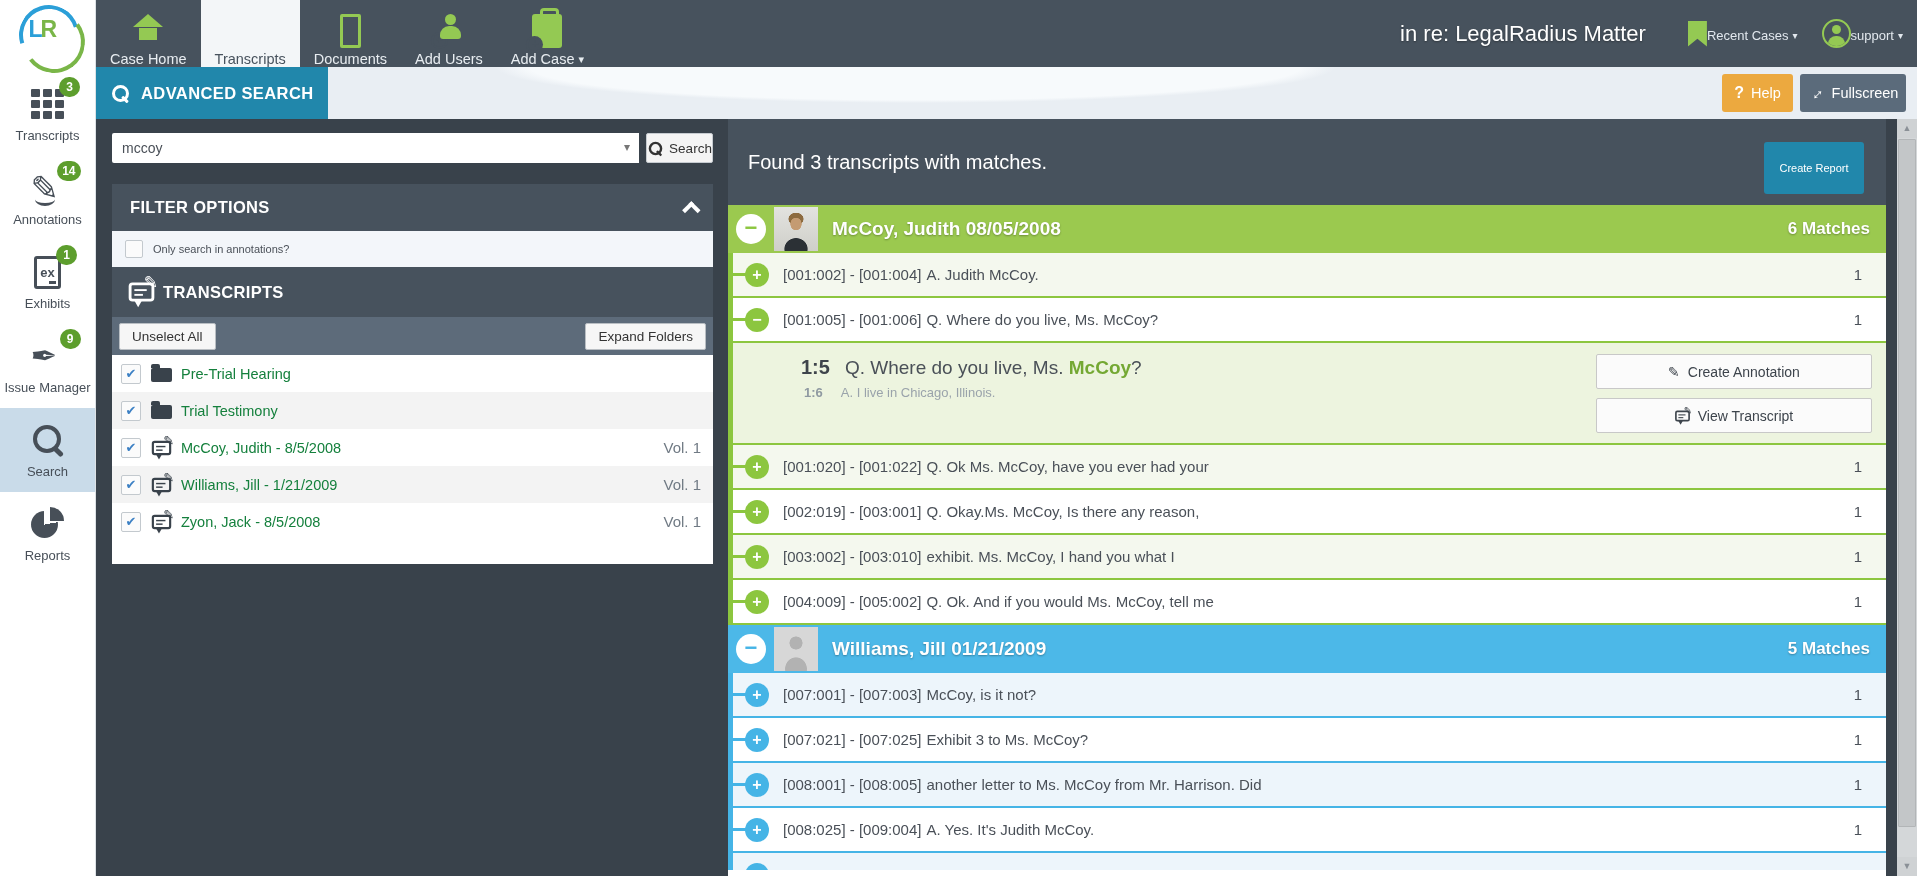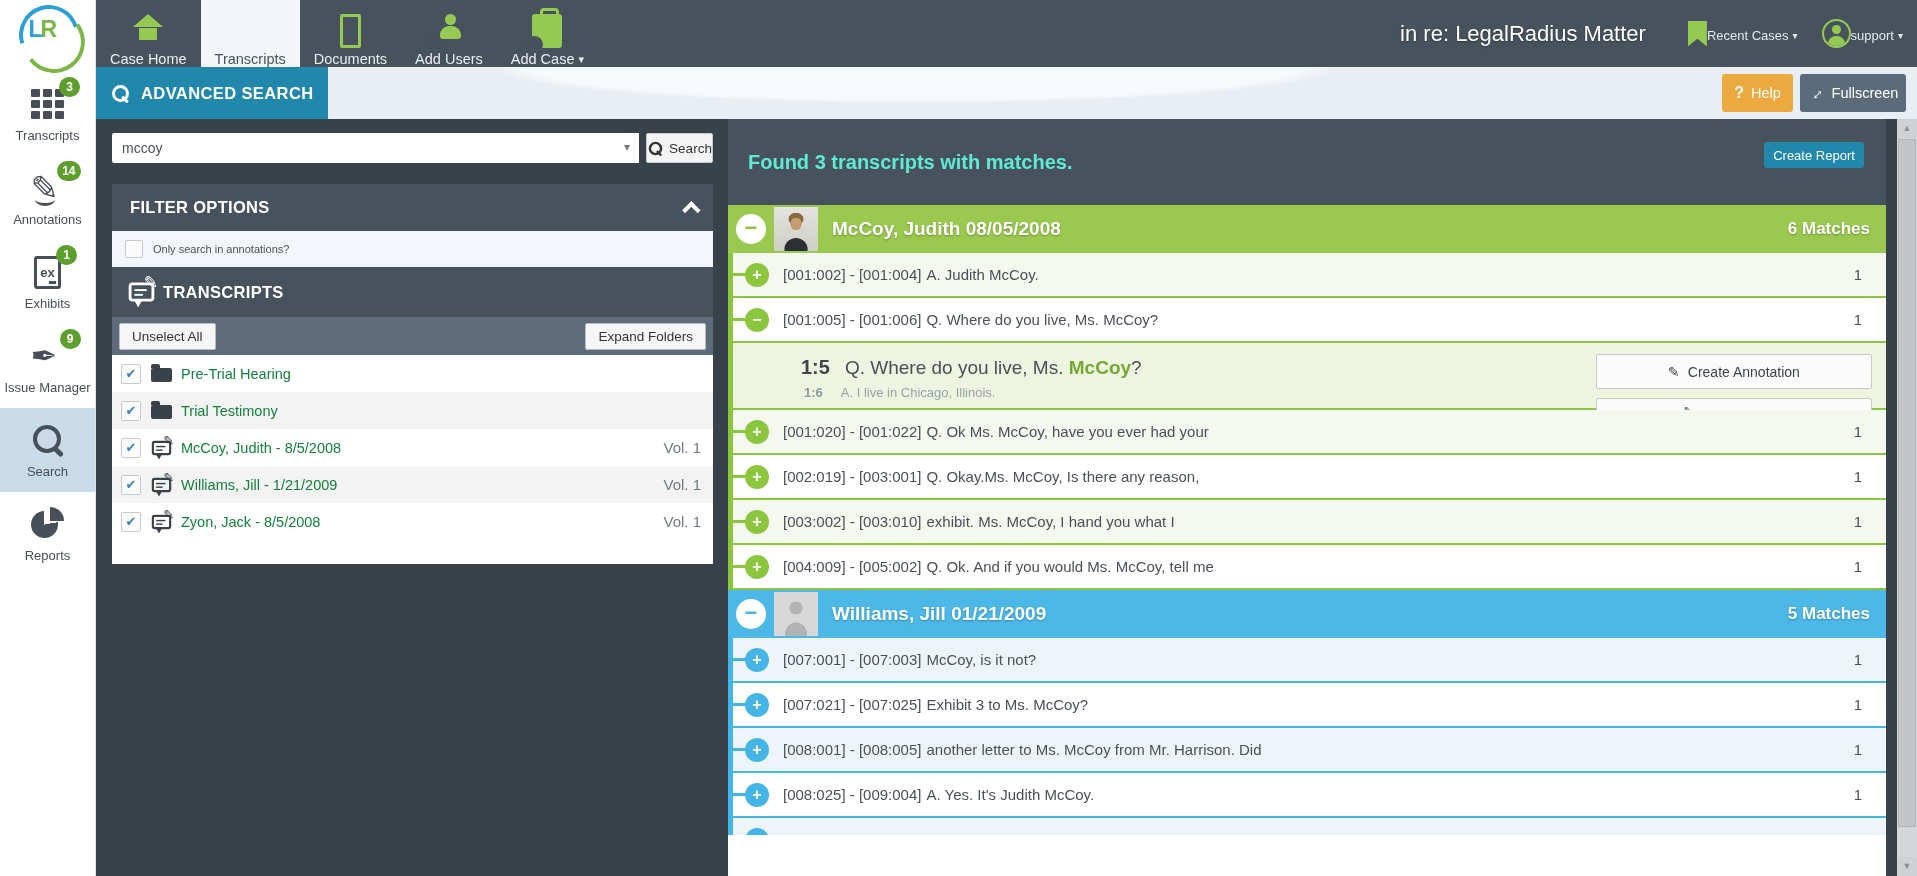--- a/index.html
+++ b/index.html
@@ -119,22 +119,22 @@
   .i-folder{position:relative;width:21px;height:14px;background:currentColor;border-radius:2px;margin-top:3px}
   .i-folder::before{content:"";position:absolute;left:0;top:-4px;width:9px;height:4px;background:currentColor;border-radius:2px 2px 0 0}
   .tree-row .ic-chat{transform:scale(.72);margin:0 -3px}
   .tlabel{font-size:14.5px;color:#15803d}
   .vol{margin-left:auto;padding-right:12px;font-size:15px;color:#707a84}
   .list-pad{height:24px;background:#fff}
 
   
   .results{position:absolute;left:728px;top:119px;width:1158px;bottom:0;background:#fff;overflow:hidden}
   .results-head{height:86px;background:#47525d;position:relative;display:flex;align-items:center;padding-left:20px}
-  .summary{font-size:20px;color:#5eead4;font-weight:700}
-  .create-report{position:absolute;right:22px;top:23px;width:100px;height:26px;background:#2187ab;border-radius:3px;color:#fff;font-size:13px;display:flex;align-items:center;justify-content:center;cursor:pointer}
+  .summary{font-size:20px;color:#ffffff;font-weight:400}
+  .create-report{position:absolute;right:22px;top:23px;width:100px;height:52px;background:#2187ab;border-radius:3px;color:#fff;font-size:11px;display:flex;align-items:center;justify-content:center;cursor:pointer}
   .group-head{position:relative;height:48px;display:flex;align-items:center;padding-left:104px}
   .group-head.green{background:#9bc94f}
   .group-head.blue{background:#4cb8e8}
   .ghminus{position:absolute;left:8px;top:9px;width:30px;height:30px;background:#fff;border-radius:50%;text-align:center;font-weight:bold;font-size:22px;line-height:28px;cursor:pointer}
   .group-head.green .ghminus{color:#8cc63f}
   .group-head.blue .ghminus{color:#45b4e6}
   .avatar{position:absolute;left:46px;top:2px;width:44px;height:44px}
   .avatar.photo{background:
     radial-gradient(9px 10px at 22px 17px,#c49b72 0 60%,transparent 65%),
     radial-gradient(12px 10px at 22px 12px,#8d6b3f 0 60%,transparent 65%),
@@ -154,21 +154,21 @@
   .connector{position:absolute;left:-5px;top:20px;width:21px;height:3px}
   .match-row.green .connector{background:#8cc63f}
   .match-row.blue .connector{background:#45b4e6}
   .sign-circle{position:absolute;left:12px;top:10px;width:24px;height:24px;border-radius:50%;color:#fff;font-weight:bold;font-size:16px;line-height:23px;text-align:center;cursor:pointer}
   .match-row.green .sign-circle{background:#8cc63f}
   .match-row.blue .sign-circle{background:#45b4e6}
   .mrange,.mtext{font-size:15px;color:#4a5058;white-space:nowrap}
   .mtext{margin-left:5px}
   .mcount{position:absolute;right:24px;font-size:15px;color:#4a5058}
   .match-row.partial{height:17px;border-bottom:none;overflow:hidden}
-  .expanded{position:relative;height:67px;border-left:5px solid #8cc63f;border-bottom:2px solid #8cc63f;background:#edf4df;padding:13px 0 0 68px}
+  .expanded{position:relative;height:102px;border-left:5px solid #8cc63f;border-bottom:2px solid #8cc63f;background:#edf4df;padding:13px 0 0 68px}
   .eline1{display:flex;align-items:baseline;gap:15px}
   .eref1{font-weight:bold;font-size:20px;color:#3e444b}
   .etxt{font-size:19px;color:#4a5058}
   .ehl{color:#74a833;font-weight:bold}
   .eline2{margin-top:6px;display:flex;gap:18px;padding-left:3px}
   .eref2{font-size:13px;color:#8f99a1;font-weight:bold}
   .el2{font-size:13px;color:#9aa3ab}
   .ebtns{position:absolute;right:14px;top:11px;display:flex;flex-direction:column;gap:9px}
   .ebtn{width:276px;height:35px;background:#fbfbfb;border:1px solid #c8c8c8;border-radius:2px;display:flex;align-items:center;justify-content:center;gap:8px;font-size:14px;color:#3d444c;cursor:pointer}
   .ebtn .bicon{font-size:14px;line-height:14px}

